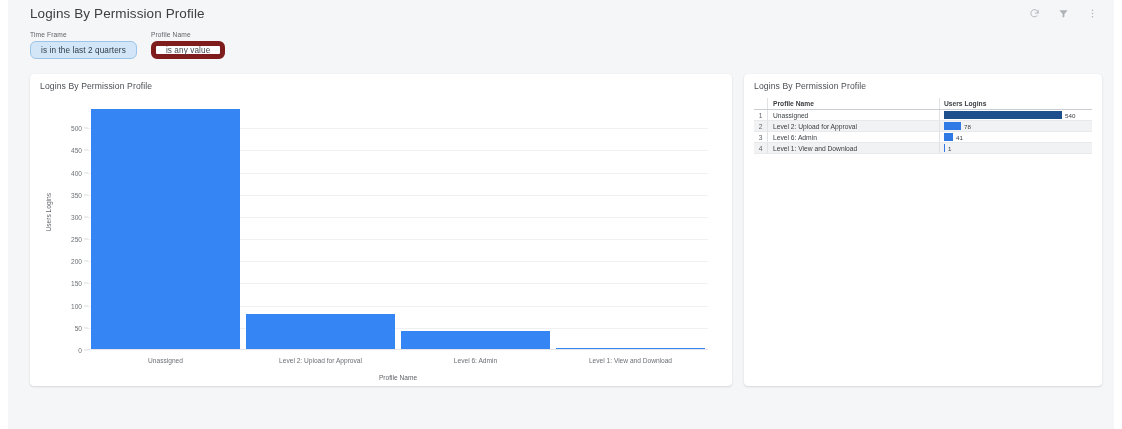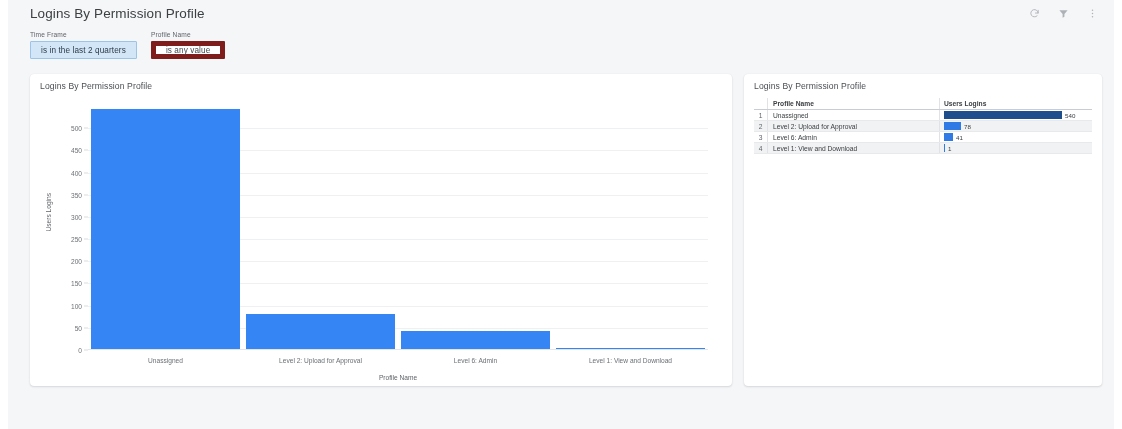--- a/index.html
+++ b/index.html
@@ -81,21 +81,21 @@
     letter-spacing: .15px;
     white-space: nowrap;
   }
   .filter-chip {
     height: 18px;
     min-width: 68px;
     padding: 0 10px;
     display: flex;
     align-items: center;
     justify-content: center;
-    border-radius: 1px;
+    border-radius: 6px;
     font-size: 8.2px;
     white-space: nowrap;
     cursor: pointer;
     letter-spacing: .1px;
   }
   .filter-chip.active {
     background: #d3e6f8;
     border: 1px solid #9cc4e8;
     color: #2d3b48;
   }

